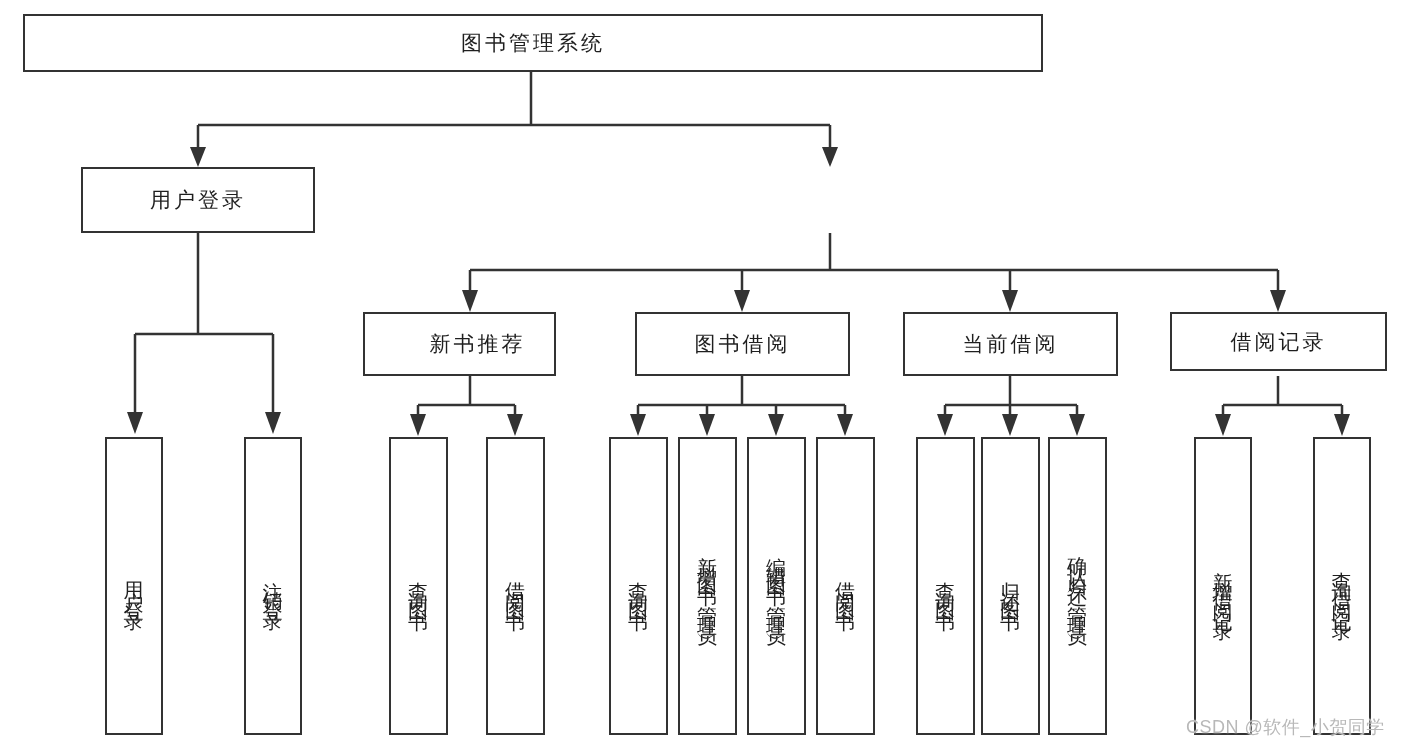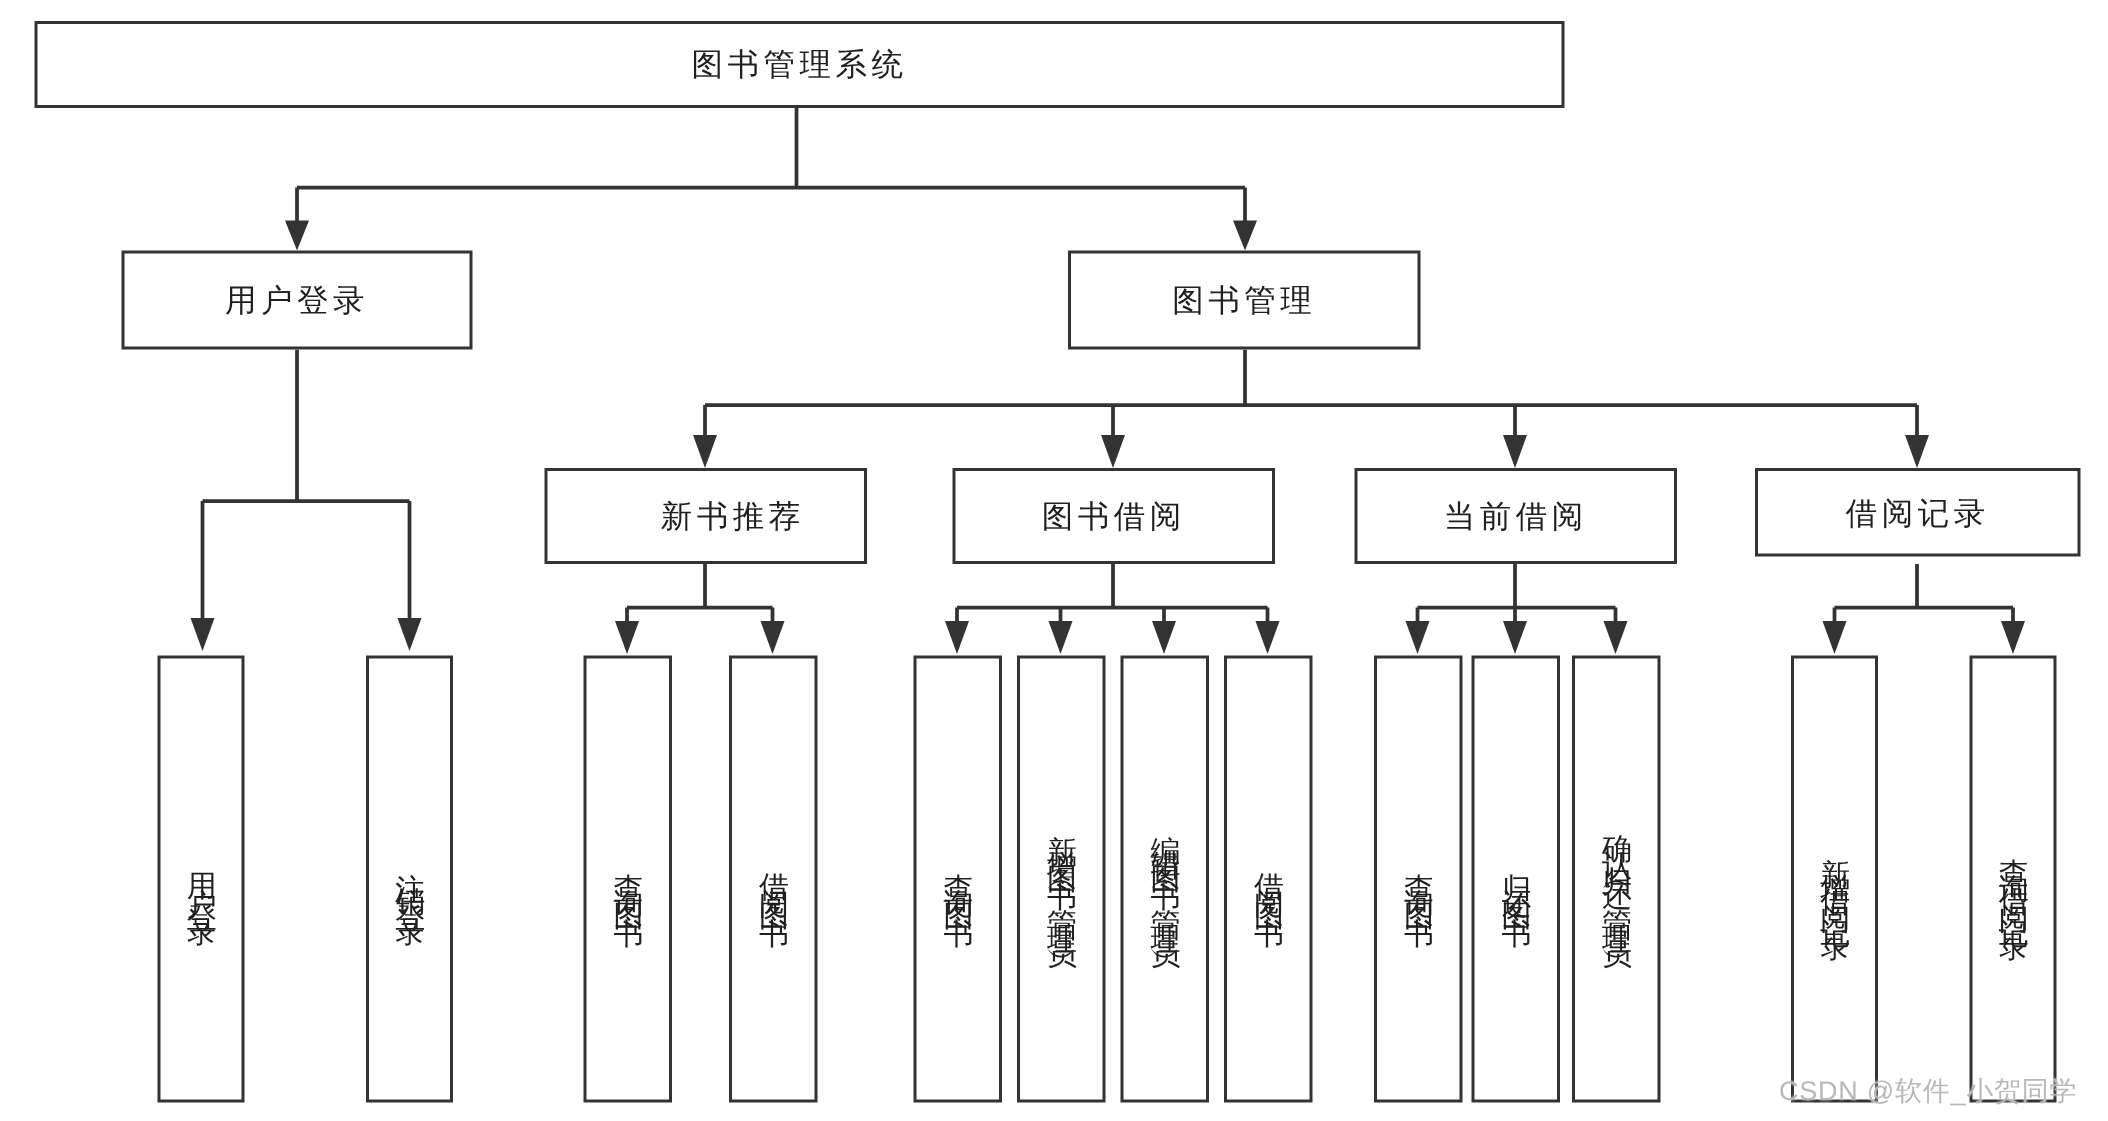--- a/index.html
+++ b/index.html
@@ -98,25 +98,22 @@
     </g>
   </svg>
 
   <div class="box" style="left:23px;top:14px;width:1020px;height:58px;">
     <span class="hlabel">图书管理系统</span>
   </div>
 
   <div class="box" style="left:81px;top:167px;width:234px;height:66px;">
     <span class="hlabel">用户登录</span>
   </div>
-  <div class="box" style="left:712px;top:167px;width:235px;height:66px;">
-    <span class="hlabel">图书管理</span>
-  </div>
 
-  <div class="box" style="left:363px;top:312px;width:215px;height:64px;padding-left:36px;">
+  <div class="box" style="left:363px;top:312px;width:193px;height:64px;padding-left:36px;">
     <span class="hlabel">新书推荐</span>
   </div>
   <div class="box" style="left:903px;top:312px;width:215px;height:64px;">
     <span class="hlabel">当前借阅</span>
   </div>
   <div class="box" style="left:635px;top:312px;width:215px;height:64px;">
     <span class="hlabel">图书借阅</span>
   </div>
   <div class="box" style="left:1170px;top:312px;width:217px;height:59px;">
     <span class="hlabel">借阅记录</span>

